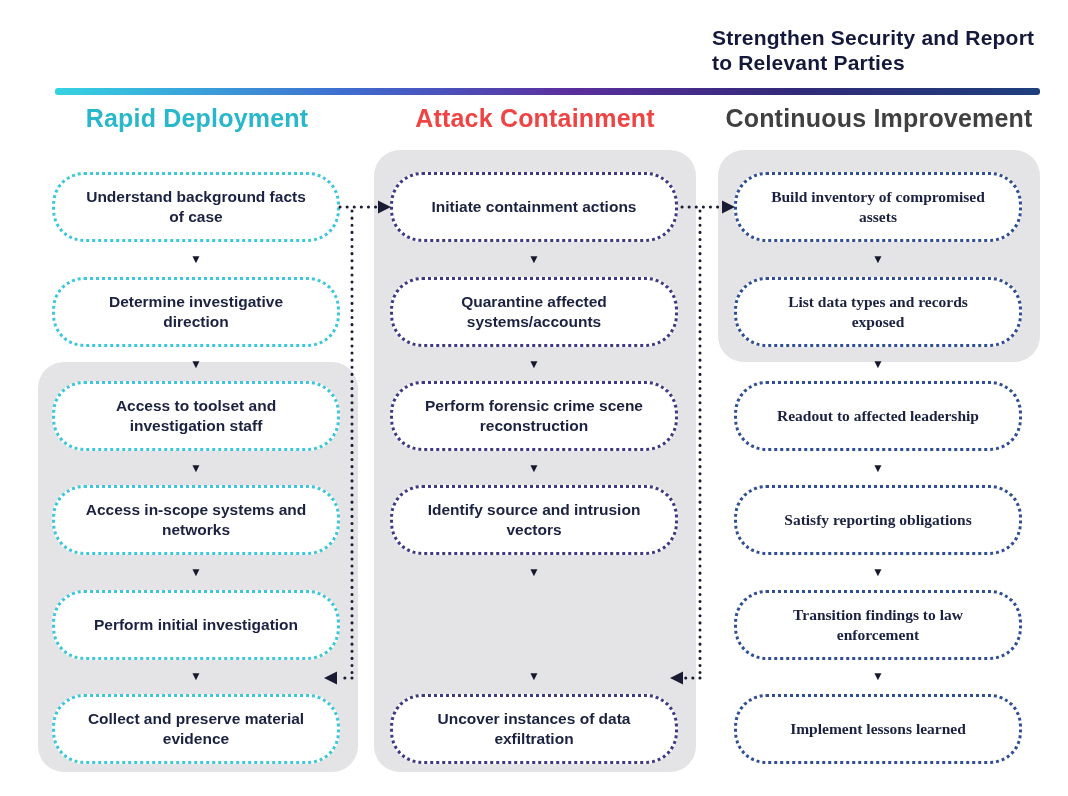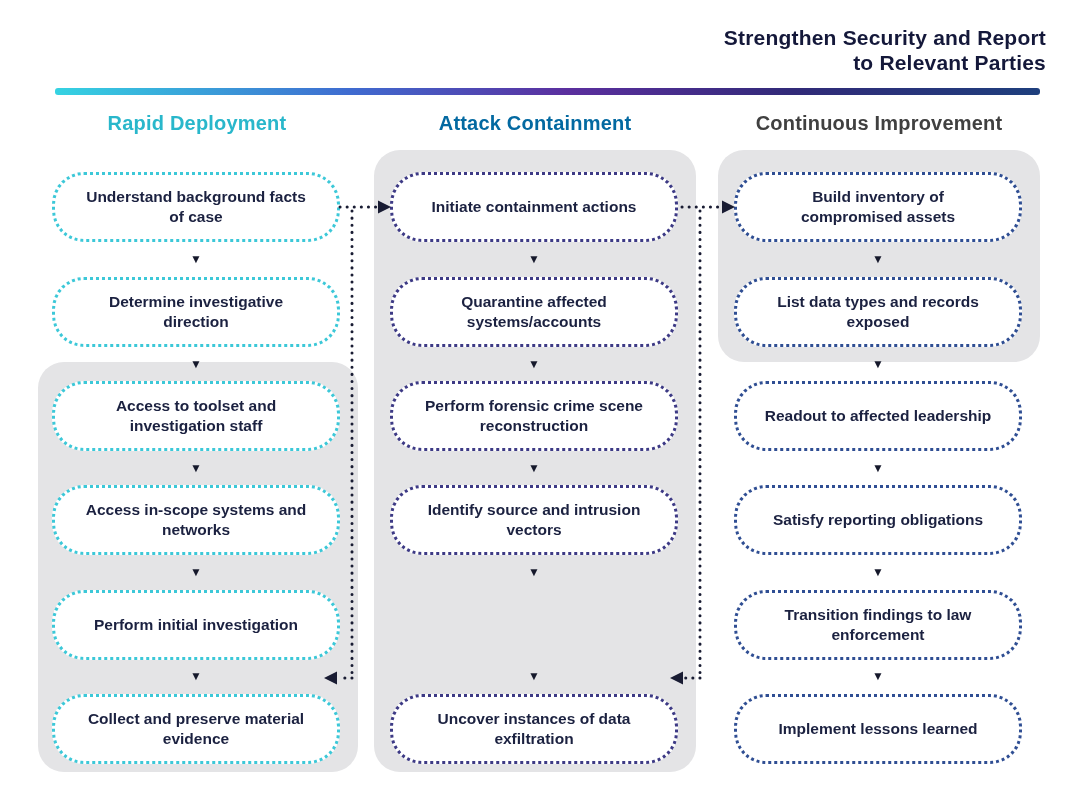--- a/index.html
+++ b/index.html
@@ -3,47 +3,47 @@
 <meta charset="utf-8">
 <style>
   html,body{margin:0;padding:0;background:#ffffff;}
   #canvas{
     position:relative;width:1068px;height:796px;background:#ffffff;overflow:hidden;
     font-family:"Liberation Sans", sans-serif;
   }
   
   .hdr{
     position:absolute;top:16px;height:60px;display:flex;align-items:flex-end;justify-content:center;
-    text-align:right;font-size:21px;font-weight:700;color:#14183a;line-height:1.22;letter-spacing:.2px;
+    text-align:left;font-size:21px;font-weight:700;color:#14183a;line-height:1.22;letter-spacing:.2px;
   }
   .h1{left:37px;width:320px;}
   .h2{left:374px;width:322px;}
   .h3{left:712px;width:334px;}
   
   .grad{
     position:absolute;left:55px;top:88px;width:985px;height:7px;border-radius:3px;
     background:linear-gradient(90deg,#35d3e2 0%,#3f6bd0 30%,#5b2f9e 52%,#312a78 75%,#1e3f7d 100%);
   }
   
   .sub{
-    position:absolute;top:112px;height:26px;text-align:center;font-size:20px;font-weight:700;letter-spacing:.2px;
+    position:absolute;top:104px;height:26px;text-align:center;font-size:25px;font-weight:700;letter-spacing:.2px;
   }
   .s1{left:37px;width:320px;color:#29b7cb;}
-  .s2{left:374px;width:322px;color:#0369a1;}
+  .s2{left:374px;width:322px;color:#ef4444;}
   .s3{left:712px;width:334px;color:#404040;}
   
   .panel{position:absolute;background:#e4e4e6;border-radius:26px;}
   .p1{left:38px;top:362px;width:320px;height:410px;}
   .p2{left:374px;top:150px;width:322px;height:622px;}
   .p3{left:718px;top:150px;width:322px;height:212px;}
   
   .col{position:absolute;top:0;height:796px;width:288px;}
   .c1{left:52px;}
   .c2{left:390px;}
-  .c3{left:734px;}
+  .c3{left:734px;font-family:Liberation Serif, serif;}
   .box{
     position:absolute;left:0;width:288px;height:70px;box-sizing:border-box;
     background:#ffffff;border:3px dotted #888;border-radius:32px;
     display:flex;align-items:center;justify-content:center;text-align:center;
     font-size:15.5px;font-weight:700;color:#1b2140;line-height:1.3;padding:4px 24px;
   }
   .c1 .box{border-color:#3cc8d8;}
   .c2 .box{border-color:#3d3a85;}
   .c3 .box{border-color:#2f4e93;}
   .row0{top:172px}.row1{top:277px}.row2{top:381px}.row3{top:485px}.row4{top:590px}.row5{top:694px}

